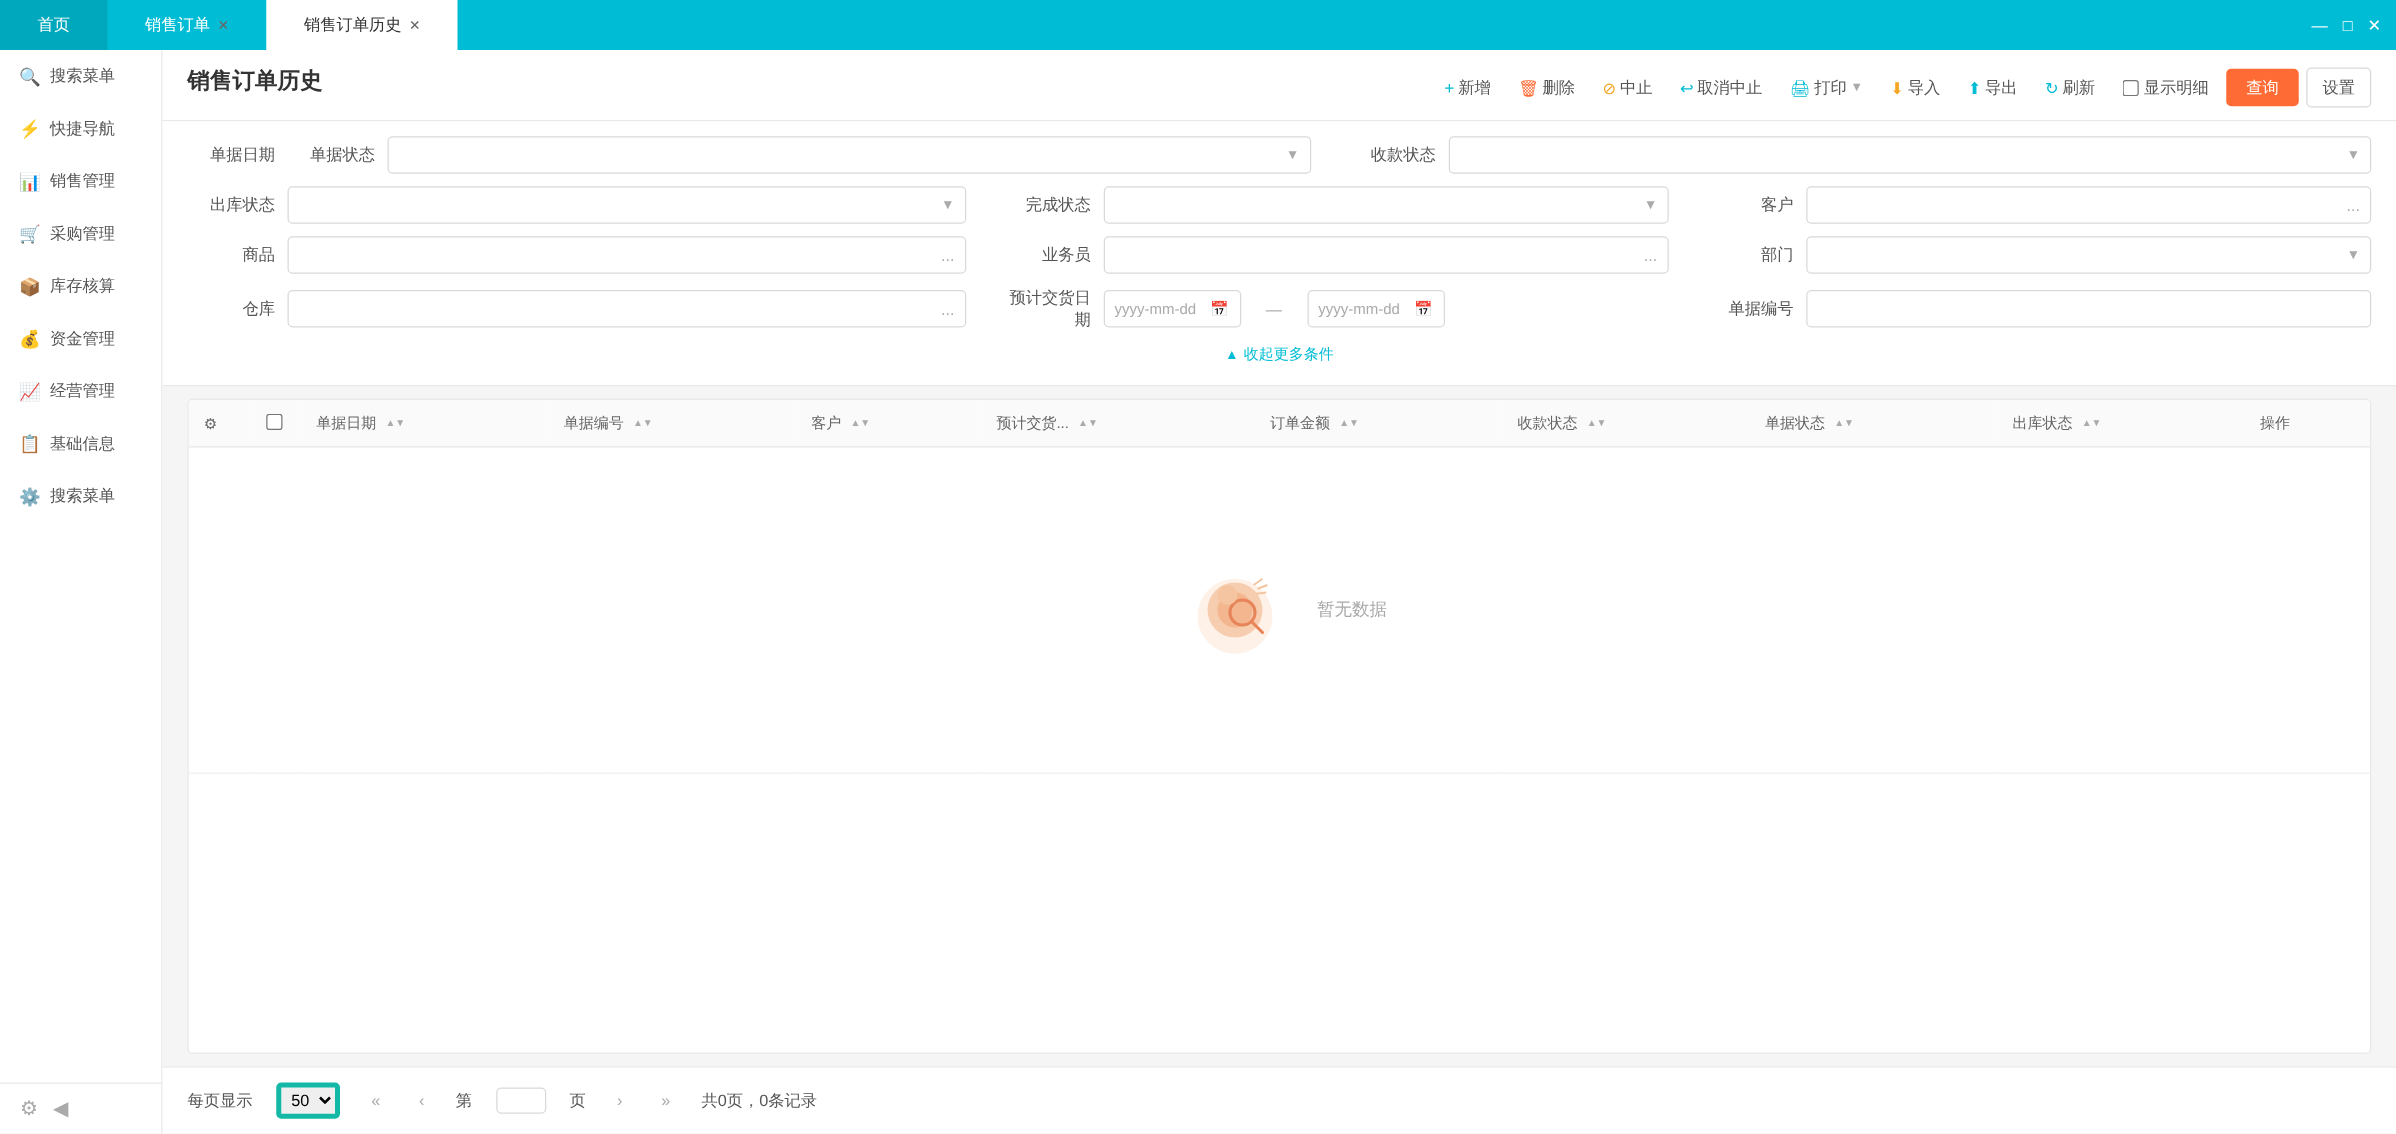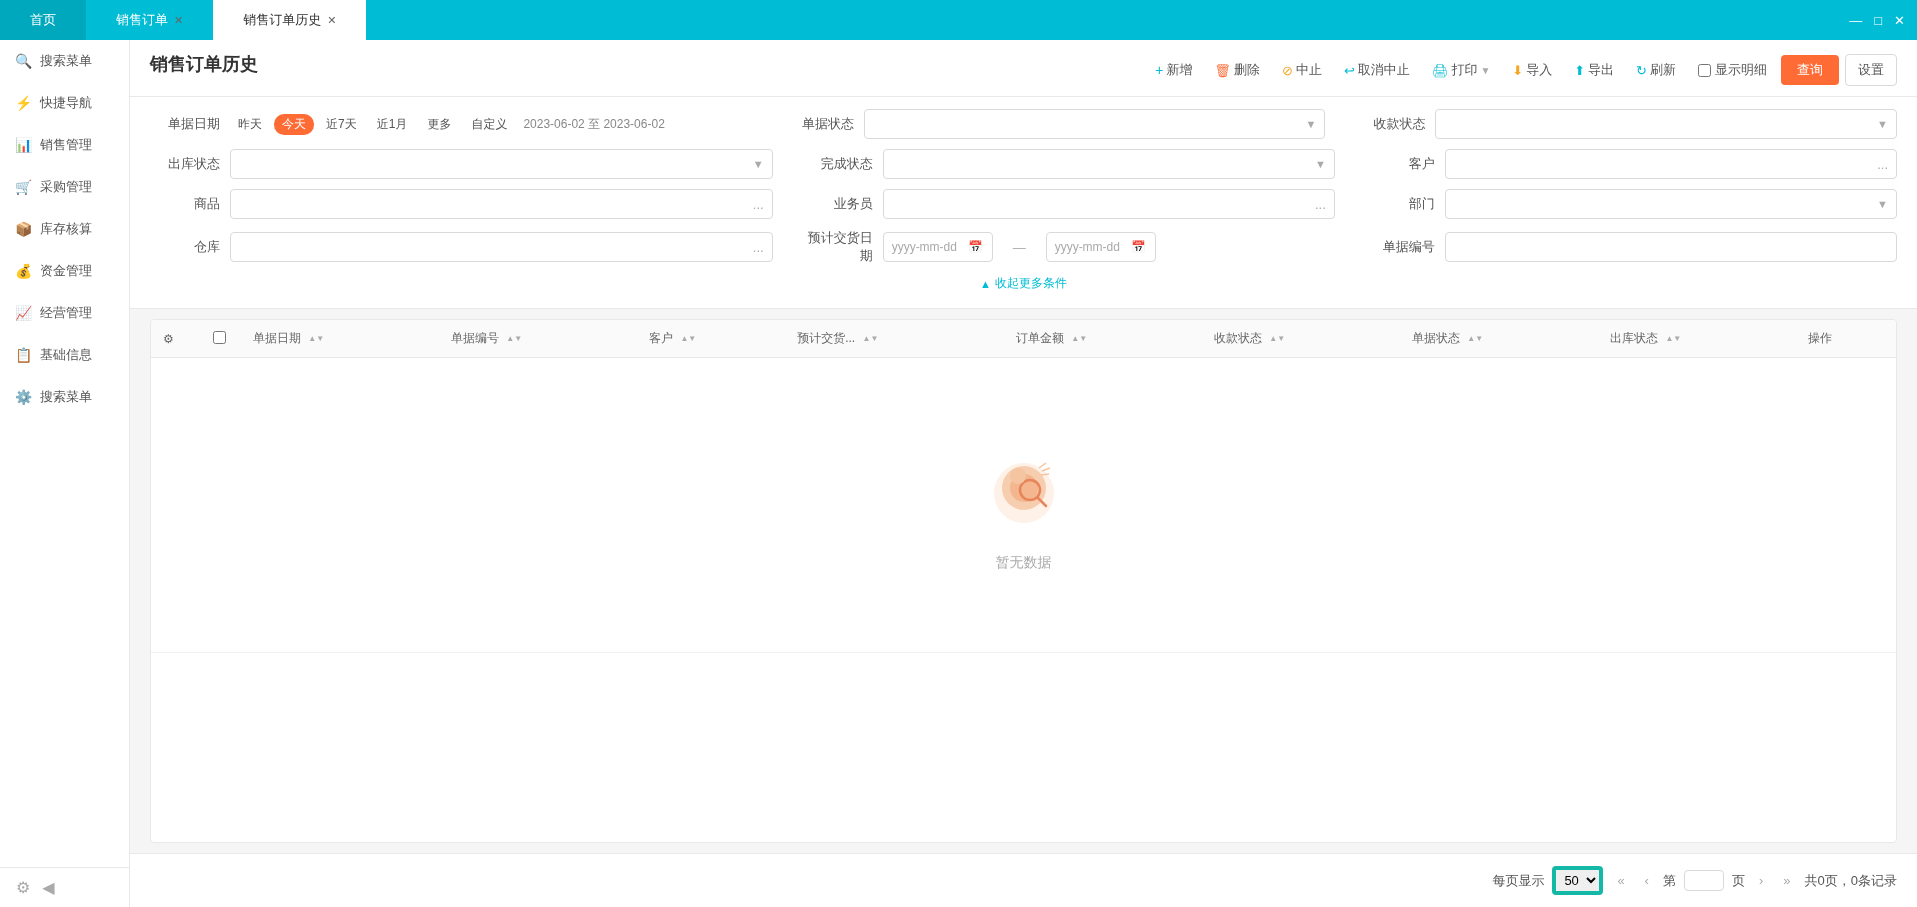--- a/index.html
+++ b/index.html
@@ -47,24 +47,24 @@
     .table-area { flex: 1; overflow: auto; padding: 0 0; background: #fff; margin: 10px 20px; border-radius: 4px; border: 1px solid #e8e8e8; }
     .data-table { width: 100%; border-collapse: collapse; }
     .data-table th { background: #fafafa; border-bottom: 1px solid #e8e8e8; padding: 10px 12px; font-size: 12px; color: #666; font-weight: normal; text-align: left; white-space: nowrap; }
     .data-table th .sort-icons { display: inline-flex; flex-direction: column; margin-left: 4px; font-size: 8px; color: #aaa; vertical-align: middle; }
     .data-table td { border-bottom: 1px solid #f0f0f0; padding: 10px 12px; font-size: 13px; color: #555; }
     .table-header-row th:first-child { width: 50px; }
     .settings-col { width: 40px; text-align: center; }
     .checkbox-col { width: 40px; text-align: center; }
 
     
-    .empty-state { display: flex; flex-direction: column; align-items: center; justify-content: center; padding: 80px 0; color: #aaa; font-size: 14px; gap: 16px; }
-
-    
-    .pagination { display: flex; align-items: center; justify-content: flex-end; padding: 12px 20px; background: #fff; border-top: 1px solid #e8e8e8; gap: 8px; font-size: 13px; color: #555; flex-shrink: 0; }
+    .empty-state { display: flex; flex-direction: row; align-items: center; justify-content: center; padding: 80px 0; color: #aaa; font-size: 14px; gap: 16px; }
+
+    
+    .pagination { display: flex; align-items: center; padding: 12px 20px; background: #fff; border-top: 1px solid #e8e8e8; gap: 19px; font-size: 13px; color: #555; flex-shrink: 0; }
     .pagination select { border: 4px solid #14b8a6; border-radius: 4px; padding: 2px 4px; font-size: 13px; }
     .pagination .page-nav { color: #aaa; cursor: pointer; padding: 2px 6px; }
     .pagination input { border: 1px solid #d9d9d9; border-radius: 4px; width: 40px; text-align: center; padding: 2px 4px; font-size: 13px; }
     .w-full { width: 100%; }
   </style>
 </head>
 <body>
 
 <div class="top-bar">
   <div class="top-tabs">
@@ -178,31 +178,20 @@
           <button class="btn-primary">查询</button>
           <button class="btn-secondary">设置</button>
         </div>
       </div>
     </div>
 
     <div class="filter-area">
 
       <div style="display:flex; align-items:center; margin-bottom:10px;">
         <span class="filter-label">单据日期</span>
-        <div style="display:flex; align-items:center; gap:4px; flex:1.2;">
-          <div class="date-quick-btns">
-            <span class="date-btn">昨天</span>
-            <span class="date-btn active">今天</span>
-            <span class="date-btn">近7天</span>
-            <span class="date-btn">近1月</span>
-            <span class="date-btn">更多</span>
-            <span class="date-btn">自定义</span>
-          </div>
-          <span class="date-range">2023-06-02 至 2023-06-02</span>
-        </div>
         <span class="filter-label">单据状态</span>
         <div style="flex:1;">
           <div class="select-control">
             <span></span>
             <span class="arrow">▼</span>
           </div>
         </div>
         <span style="width:30px;"></span>
         <span class="filter-label">收款状态</span>
         <div style="flex:1;">

